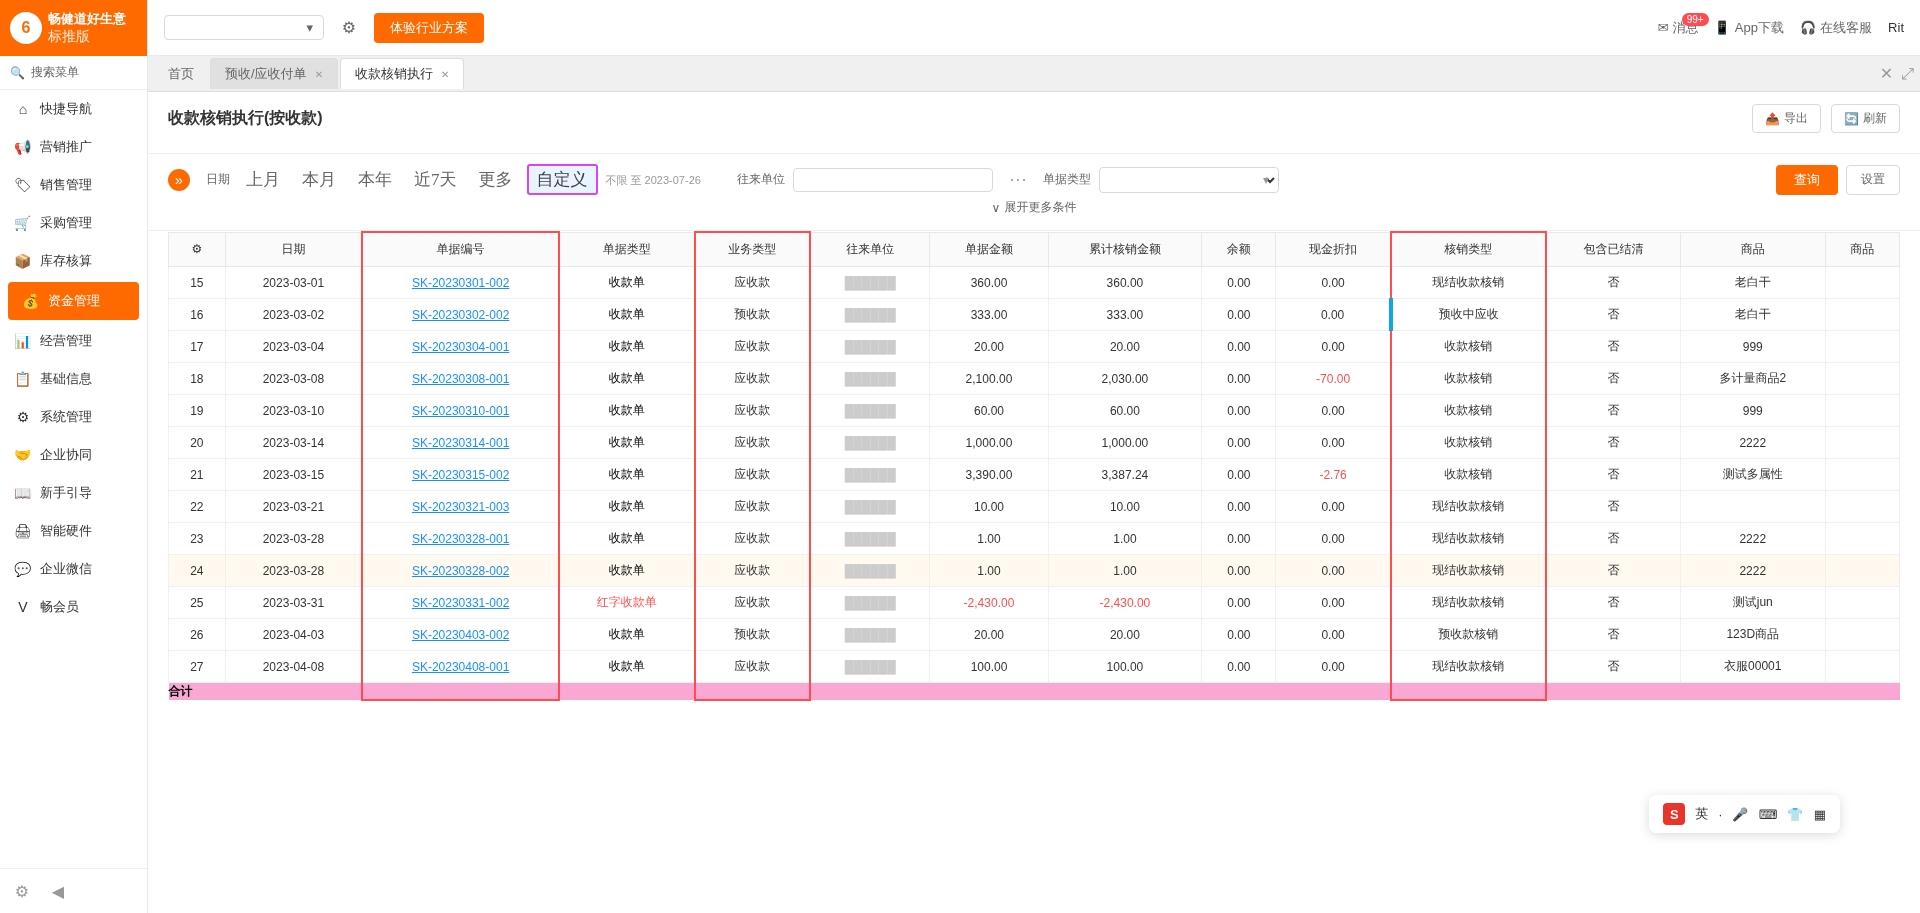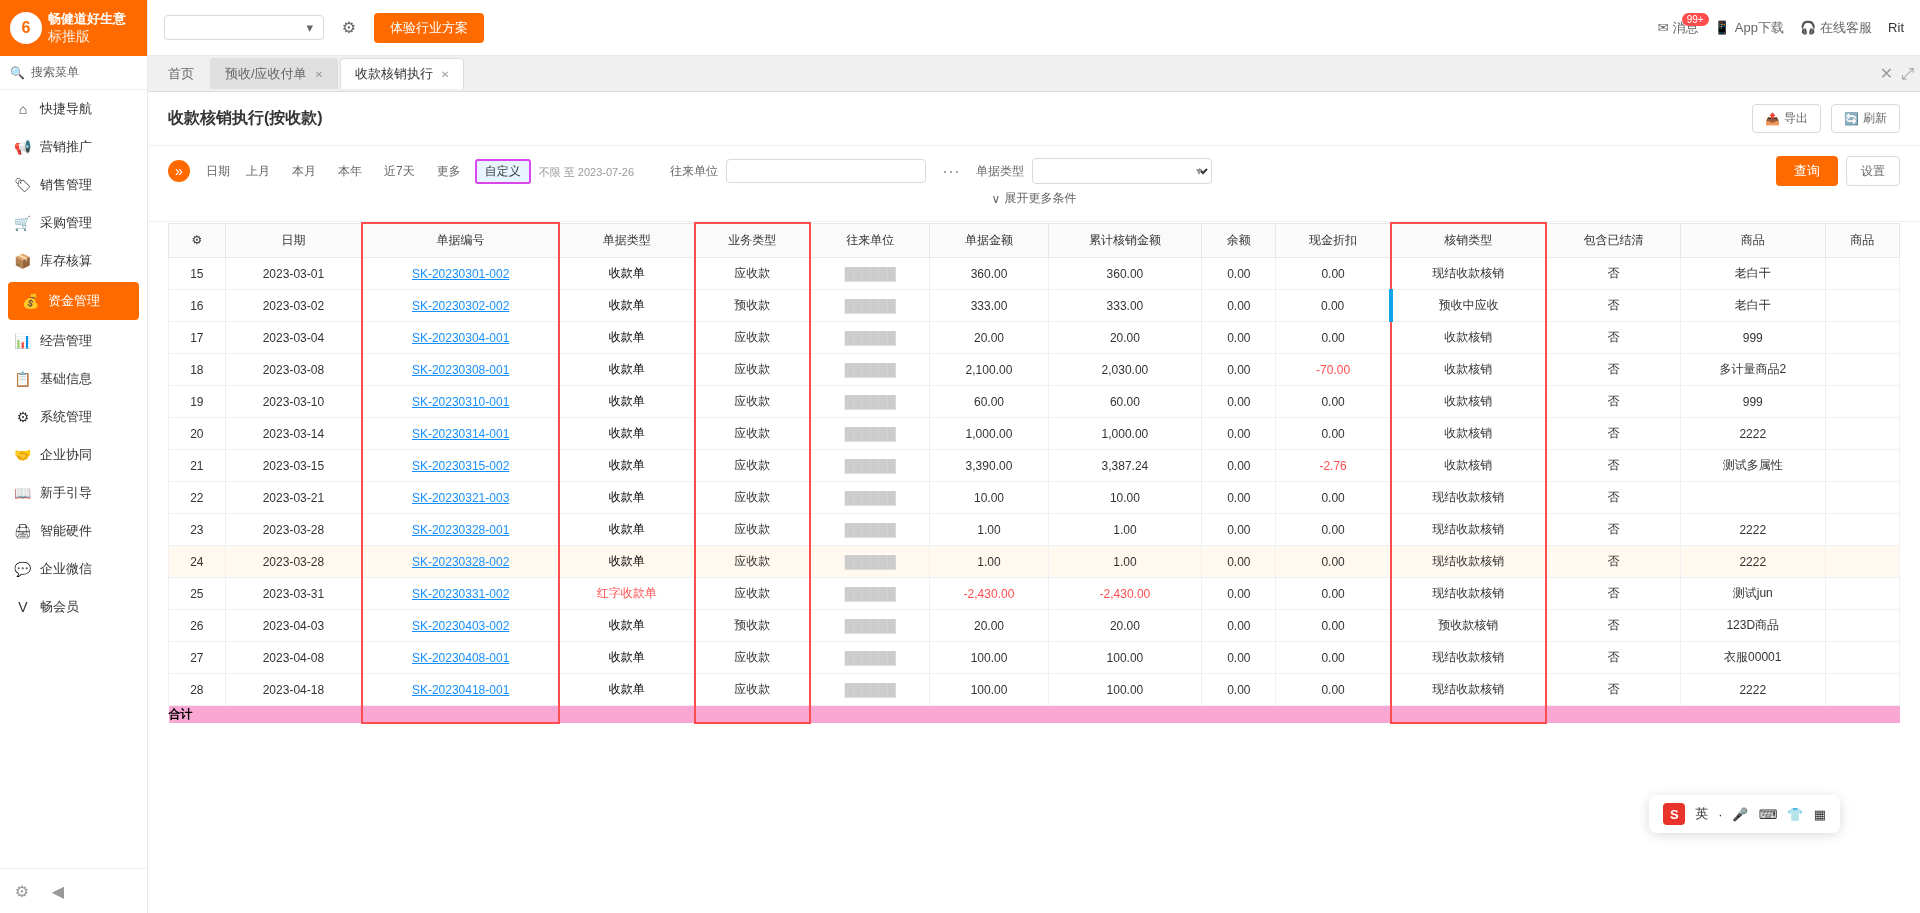--- a/index.html
+++ b/index.html
@@ -130,21 +130,21 @@
     }
     .tab.active { background: #fff; color: #333; border-color: #ddd; }
     .tab-home { background: transparent; border: none; color: #666; }
     .tab-close { font-size: 10px; color: #999; cursor: pointer; margin-left: 2px; }
     .tabbar-actions { margin-left: auto; display: flex; gap: 8px; align-items: center; }
     .tabbar-icon-btn { color: #999; cursor: pointer; font-size: 16px; }
 
     
     .page-content { flex: 1; overflow: hidden; display: flex; flex-direction: column; background: #fff; }
     .page-header {
-      padding: 12px 20px 12px;
+      padding: 12px 20px 20px;
       display: flex;
       align-items: center;
       justify-content: space-between;
       border-bottom: 1px solid #f0f0f0;
     }
     .page-title { font-size: 16px; font-weight: bold; color: #333; }
     .page-header-actions { display: flex; gap: 10px; align-items: center; }
     .btn-outline {
       border: 1px solid #d9d9d9;
       background: #fff;
@@ -185,22 +185,23 @@
     }
     .filter-group { display: flex; align-items: center; gap: 8px; }
     .filter-label { color: #666; font-size: 12px; white-space: nowrap; }
     .filter-date-options { display: flex; gap: 6px; align-items: center; }
     .date-btn {
       padding: 2px 8px;
       border: none;
       background: transparent;
       cursor: pointer;
       color: #666;
-      font-size: 12px;
+      font-size: 17px;
       border-radius: 3px;
+      font-family: Liberation Serif, serif;
     }
     .date-btn.custom {
       background: #e8f4ff;
       color: #404040;
       border: 2px solid #d946ef;
     }
     .filter-date-sub { color: #999; font-size: 11px; margin-top: 2px; }
     .filter-input {
       border: 1px solid #d9d9d9;
       border-radius: 4px;
@@ -707,36 +708,20 @@
     <td style="color:#ccc;">██████</td>
     <td style="">100.00</td>
     <td style="">100.00</td>
     <td>0.00</td>
     <td style="">0.00</td>
     <td style="border-left:2px solid #ff4d4f;border-right:2px solid #ff4d4f;">现结收款核销</td>
     <td>否</td>
     <td>衣服00001</td>
     <td></td>
   </tr>
-            <tr>
-    <td>28</td>
-    <td>2023-04-18</td>
-    <td style="border-left:2px solid #ff4d4f;border-right:2px solid #ff4d4f;"><span class="link-cell">SK-20230418-001</span></td>
-    <td style="color:inherit">收款单</td>
-    <td style="border-left:2px solid #ff4d4f;border-right:2px solid #ff4d4f;">应收款</td>
-    <td style="color:#ccc;">██████</td>
-    <td style="">100.00</td>
-    <td style="">100.00</td>
-    <td>0.00</td>
-    <td style="">0.00</td>
-    <td style="border-left:2px solid #ff4d4f;border-right:2px solid #ff4d4f;">现结收款核销</td>
-    <td>否</td>
-    <td>2222</td>
-    <td></td>
-  </tr>
           </tbody>
         <tfoot>
           <tr class="tfoot-row">
             <td colspan="2">合计</td>
             <td style="border-left:2px solid #ff4d4f;border-right:2px solid #ff4d4f;border-bottom:2px solid #ff4d4f;"></td>
             <td></td>
             <td style="border-left:2px solid #ff4d4f;border-right:2px solid #ff4d4f;border-bottom:2px solid #ff4d4f;"></td>
             <td></td>
             <td></td>
             <td></td>

